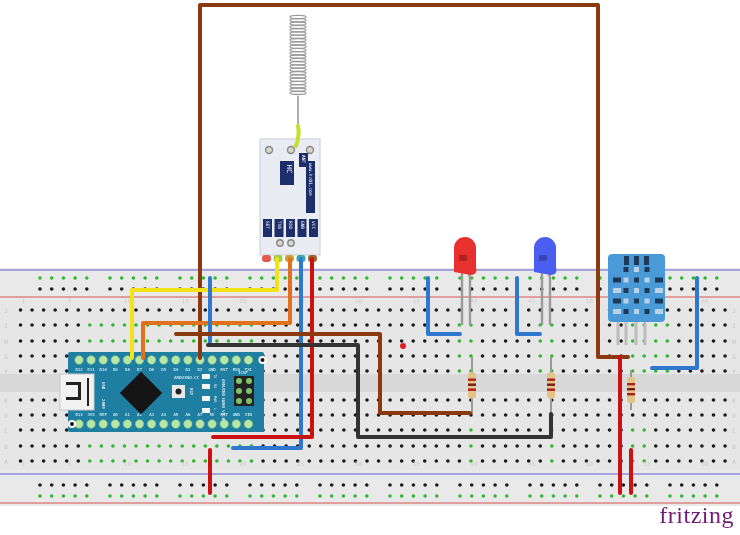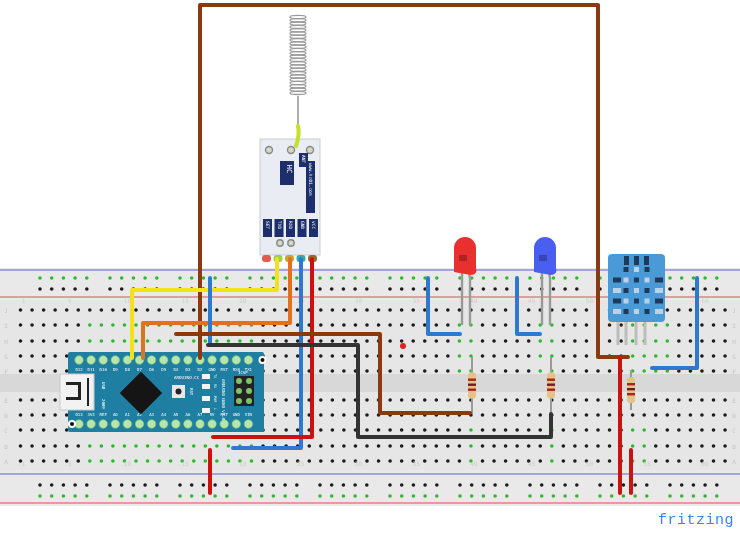--- a/index.html
+++ b/index.html
@@ -1,18 +1,18 @@
 <!DOCTYPE html>
 <html><head>
 <meta charset="utf-8">
 <style>
   html,body{margin:0;padding:0;background:#ffffff;}
   body{width:740px;height:535px;position:relative;overflow:hidden;font-family:"DejaVu Sans",sans-serif;}
   #stage{position:absolute;left:0;top:0;width:740px;height:535px;}
-  .brand{position:absolute;right:6px;bottom:6px;font-family:Liberation Mono, monospace;font-size:15px;color:#3b82f6;letter-spacing:0.5px;}
+  .brand{position:absolute;right:6px;bottom:6px;font-family:Liberation Serif, serif;font-size:24px;color:#701a75;letter-spacing:0.5px;}
   svg text{font-family:"DejaVu Sans Mono",monospace;}
 </style>
 </head>
 <body>
 
 <div id="stage">
 <svg id="svg" width="740" height="535" viewBox="0 0 740 535" xmlns="http://www.w3.org/2000/svg">
   <g id="g-board">
         <rect x="0" y="268" width="740" height="238" fill="#e6e6e6"></rect>
         <rect x="0" y="374" width="740" height="18" fill="#d8d8d8"></rect>

